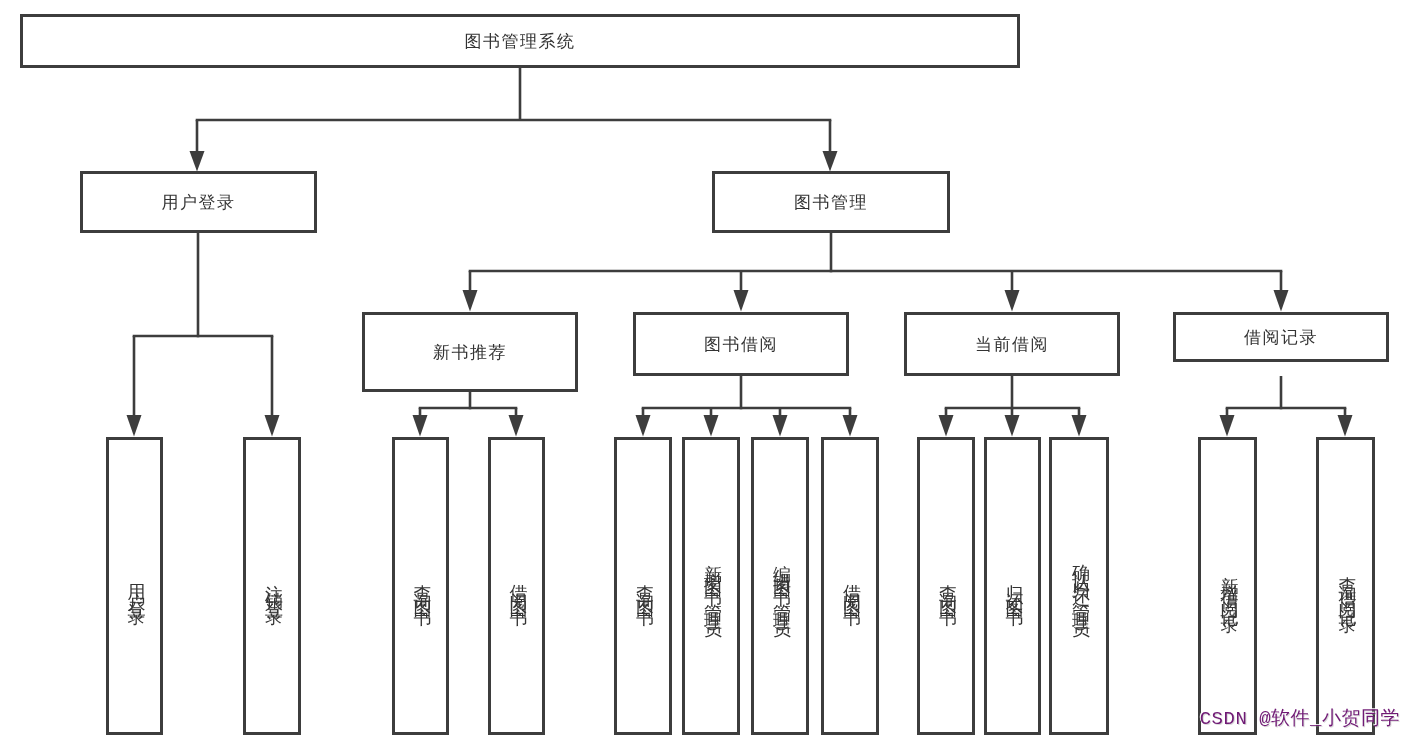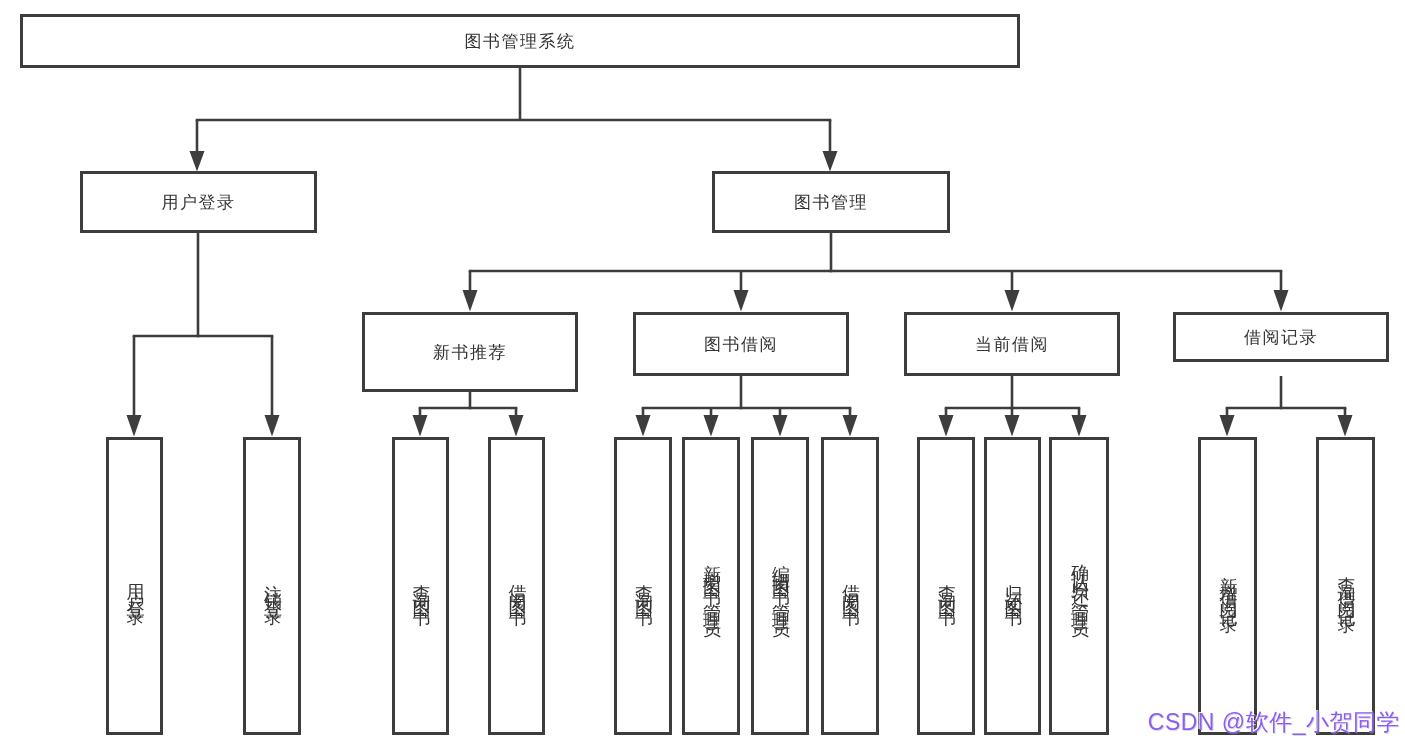--- a/index.html
+++ b/index.html
@@ -1,32 +1,32 @@
 <!DOCTYPE html>
 <html><head>
 <meta charset="utf-8">
 <style>
   html,body{margin:0;padding:0;background:#ffffff;}
   .canvas{
     position:relative;width:1405px;height:747px;background:#ffffff;overflow:hidden;
-    font-family:Liberation Sans, sans-serif;color:#333333;
+    font-family:Liberation Mono, monospace;color:#333333;
   }
   .wires{position:absolute;left:0;top:0;z-index:1;}
   .node{
     position:absolute;background:#ffffff;border:3px solid #3d3d3d;box-sizing:border-box;
     display:flex;align-items:center;justify-content:center;z-index:2;
   }
   .node.h span{font-size:17px;letter-spacing:1.5px;white-space:nowrap;}
   .node.v span{
     writing-mode:vertical-rl;text-orientation:mixed;
     font-size:18px;letter-spacing:8px;line-height:1.1;white-space:nowrap;
   }
   .watermark{
-    position:absolute;right:5px;bottom:9px;z-index:3;
-    font-size:23px;letter-spacing:0.5px;color:#8b5cf6;
+    position:absolute;right:5px;bottom:16px;z-index:3;
+    font-size:19px;letter-spacing:0.5px;color:#701a75;
     text-shadow:-1px -1px 0 rgba(255,255,255,0.95),1px 1px 0 rgba(150,150,150,0.35);
     white-space:nowrap;
   }
 </style>
 </head>
 <body>
 
 <div class="canvas">
 
   <svg class="wires" width="1405" height="747" viewBox="0 0 1405 747">

